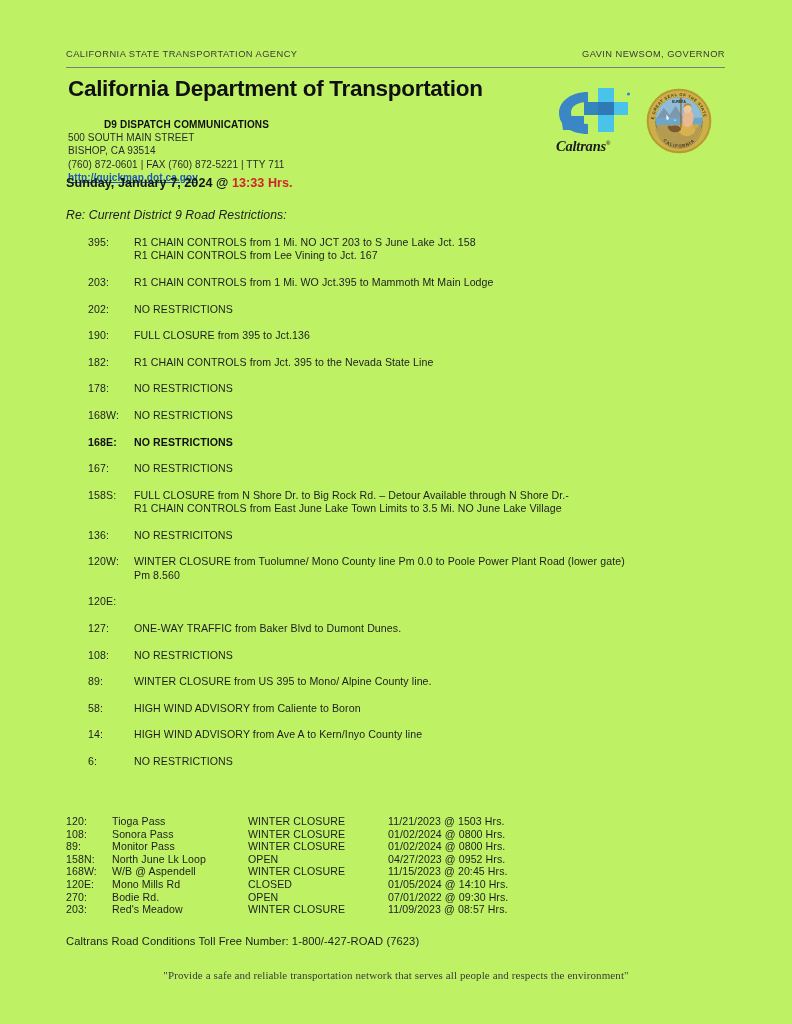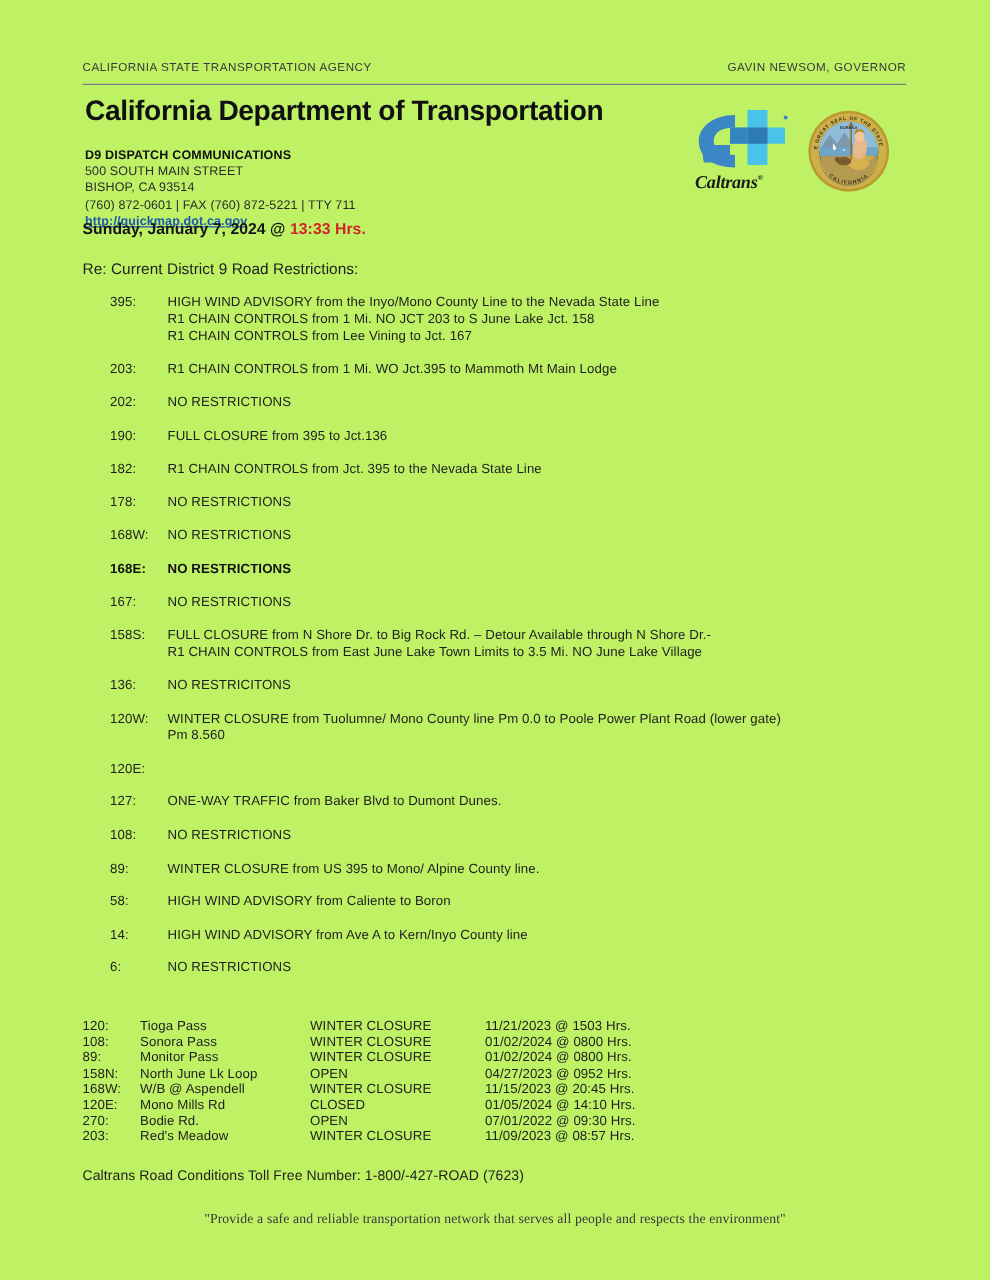--- a/index.html
+++ b/index.html
@@ -72,20 +72,21 @@
     font-size: 10px;
     line-height: 13.2px;
     color: #2a2a2c;
     letter-spacing: 0.1px;
   }
   .addr .line1 {
     font-weight: bold;
     font-size: 10px;
     letter-spacing: 0.15px;
     color: #101012;
+    margin-left: 36px;
   }
   .addr .url {
     color: #1b56b5;
     text-decoration: underline;
     font-weight: bold;
     letter-spacing: 0.1px;
   }
 
   
   .logo-zone {
@@ -142,20 +143,21 @@
   }
   .subject {
     position: absolute;
     left: 66px;
     top: 208px;
     font-size: 12.3px;
     font-weight: normal;
     color: #202022;
     letter-spacing: 0.05px;
     white-space: nowrap;
+    font-style: italic;
   }
 
   
   .restrictions {
     position: absolute;
     left: 0px;
     top: 236px;
     width: 743px;
   }
   .r-item {
@@ -312,21 +314,20 @@
 
   <div class="datebar">
     <span>Sunday, January 7, 2024 @ </span><span class="time">13:33 Hrs.</span>
   </div>
   <div class="subject">Re: Current District 9 Road Restrictions:</div>
 
   <div class="restrictions">
       <div class="r-item">
         <div class="r-route">395:</div>
         <div class="r-lines">
-          <div>HIGH WIND ADVISORY from the Inyo/Mono County Line to the Nevada State Line</div>
           <div>R1 CHAIN CONTROLS from 1 Mi. NO JCT 203 to S June Lake Jct. 158</div>
           <div>R1 CHAIN CONTROLS from Lee Vining to Jct. 167</div>
         </div>
       </div>
       <div class="r-item">
         <div class="r-route">203:</div>
         <div class="r-lines">
           <div>R1 CHAIN CONTROLS from 1 Mi. WO Jct.395 to Mammoth Mt Main Lodge</div>
         </div>
       </div>

